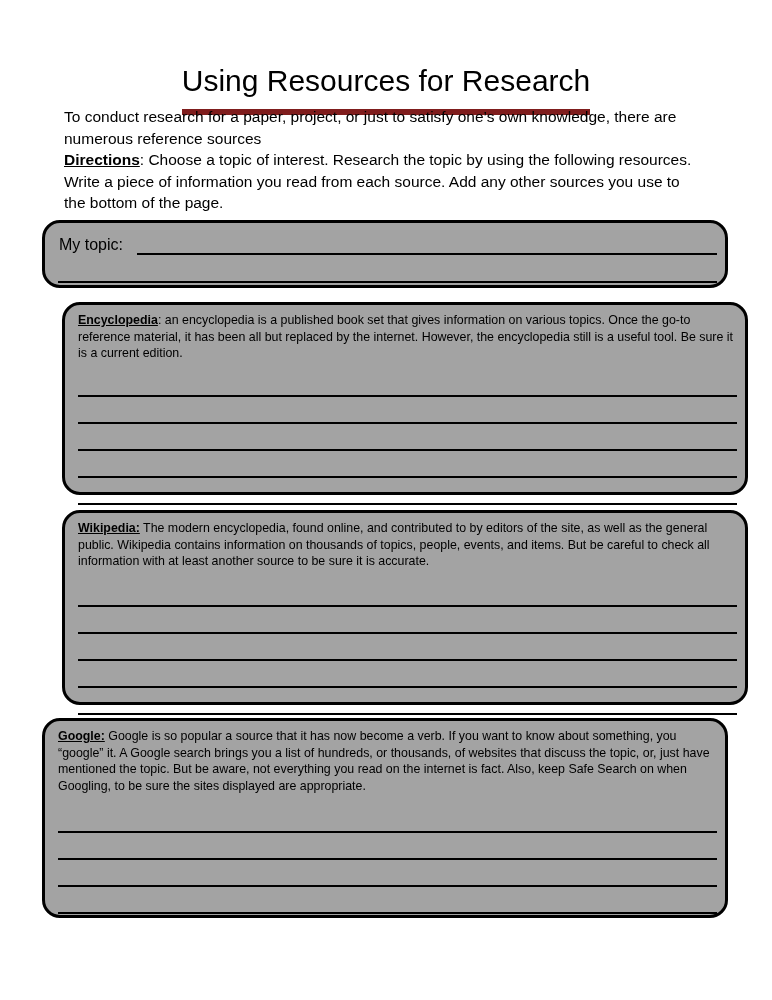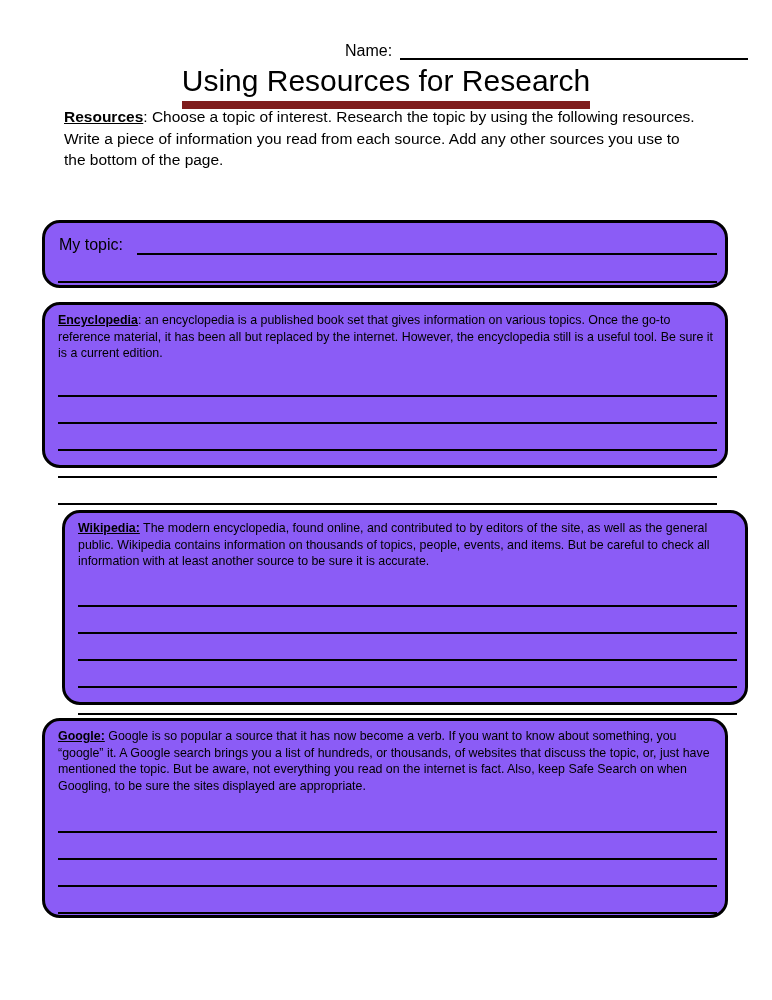--- a/index.html
+++ b/index.html
@@ -48,22 +48,22 @@
     top: 64px;
     left: 0;
     width: 772px;
     text-align: center;
     font-size: 30px;
     line-height: 34px;
     font-weight: normal;
     letter-spacing: 0px;
   }
   .title span {
-    border-bottom: 8px solid #7f1d1d;
-    padding-bottom: 4px;
+    border-bottom: 6px solid #7f1d1d;
+    padding-bottom: 12px;
   }
 
   .intro {
     position: absolute;
     left: 64px;
     top: 106px;
     width: 640px;
     font-size: 15.5px;
     line-height: 21.5px;
   }
@@ -71,21 +71,21 @@
   .u { text-decoration: underline; font-weight: bold; }
 
   
   .box {
     position: absolute;
     left: 42px;
     width: 686px;
     border: 3px solid #000;
     border-radius: 18px;
     box-sizing: border-box;
-    background: #8b5cf6;
+    background: #a3a3a3;
   }
 
   .box-text {
     position: absolute;
     left: 13px;
     top: 7px;
     width: 660px;
     font-size: 12.4px;
     line-height: 16.5px;
   }
@@ -121,21 +121,21 @@
   }
   .topic-rule-2 {
     position: absolute;
     left: 13px;
     top: 58px;
     width: 659px;
     border-bottom: 2.5px solid #000;
   }
 
   
-  #encyclopedia-box { top: 302px; height: 166px; }
+  #encyclopedia-box { top: 302px; height: 193px; margin-left: 20px; }
   #encyclopedia-box .lines { top: 65px; }
 
   #wikipedia-box { top: 510px; height: 195px; margin-left: 20px; }
   #wikipedia-box .lines { top: 67px; }
 
   #google-box { top: 718px; height: 200px; padding-left: 21px; }
   #google-box .lines { top: 85px; }
 
   
   .footer {
@@ -145,31 +145,28 @@
     font-size: 14px;
     line-height: 18px;
     text-align: right;
   }
 </style>
 </head>
 <body>
 
 <div class="page">
 
-  <div class="name-row">
-    <span class="name-label">Name:</span>
-    <span class="name-rule"></span>
-  </div>
 
   <div class="title">
     <span>Using Resources for Research</span>
   </div>
 
   <div class="intro">
-    <p><span class="u">Resources</span><span>: Choose a topic of interest.  Research the topic by using the following resources.  Write a piece of information you read from each source.  Add any other sources you use to the bottom of the page.</span></p>
+    <p>To conduct research for a paper, project, or just to satisfy one’s own knowledge, there are numerous reference sources</p>
+    <p><span class="u">Directions</span><span>: Choose a topic of interest.  Research the topic by using the following resources.  Write a piece of information you read from each source.  Add any other sources you use to the bottom of the page.</span></p>
   </div>
 
   <div class="box" id="topic-box">
     <span class="topic-label">My topic:</span>
     <div class="topic-rule-1"></div>
     <div class="topic-rule-2"></div>
   </div>
 
   <div class="box" id="encyclopedia-box">
     <div class="box-text">

